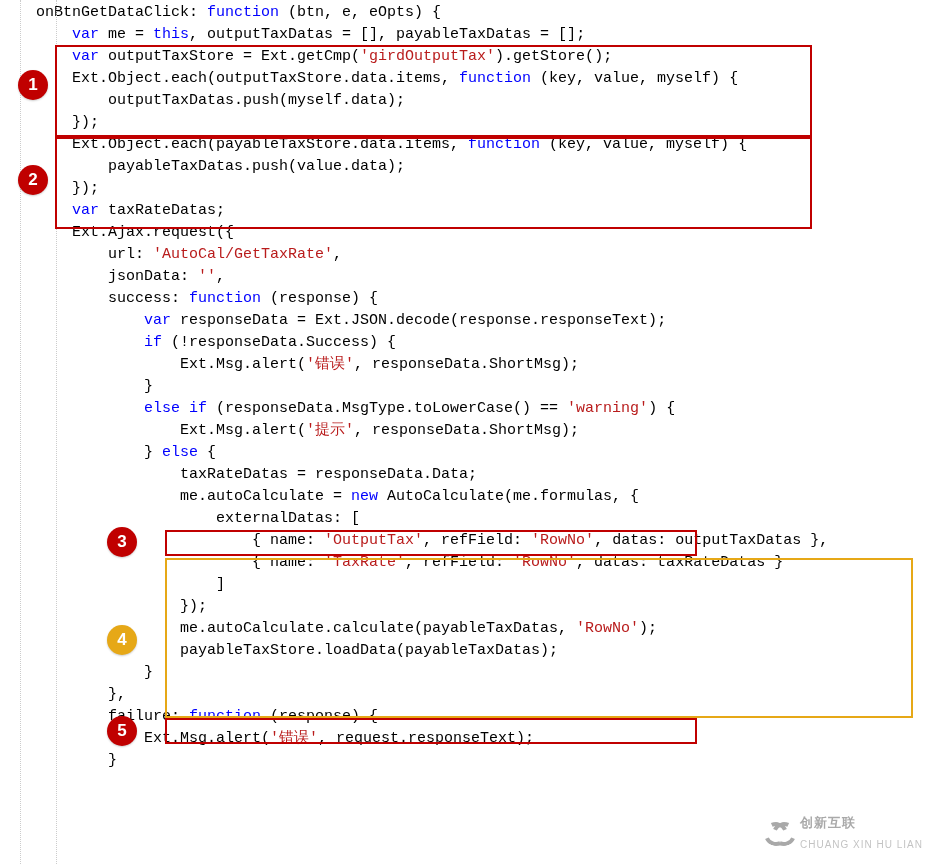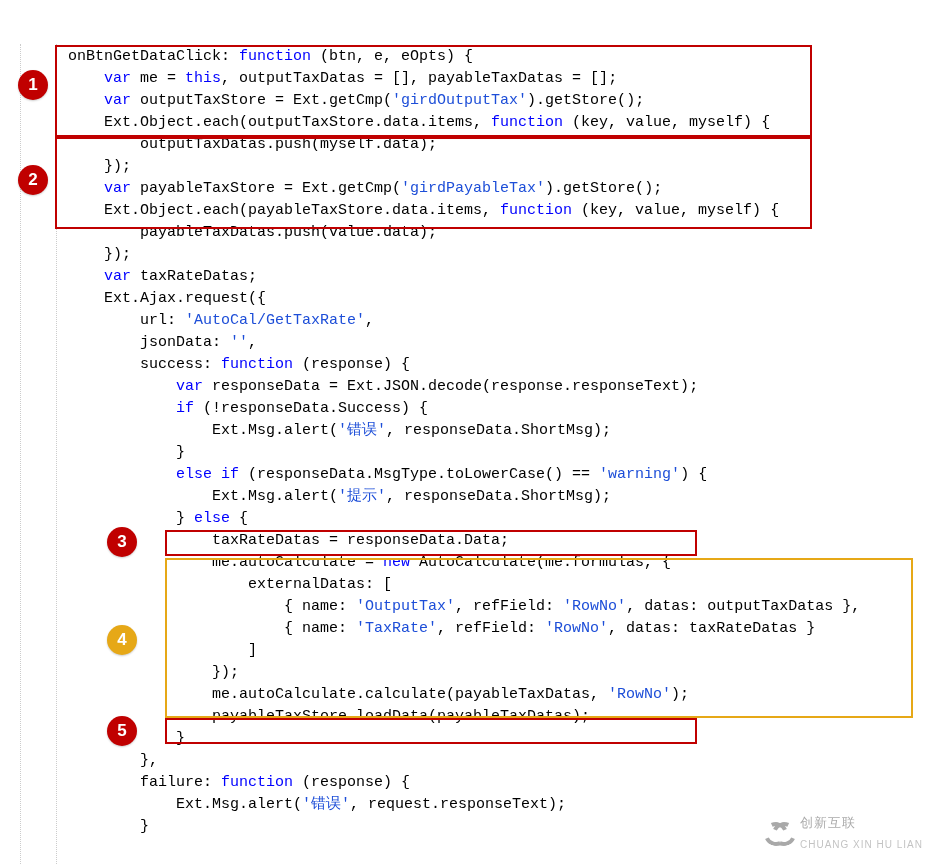--- a/index.html
+++ b/index.html
@@ -9,39 +9,38 @@
     font-family: Consolas, 'Courier New', monospace;
     font-size: 15px;
     line-height: 22px;
     width: 931px;
     height: 864px;
     overflow: hidden;
     position: relative;
   }
   .editor {
     position: relative;
-    padding-left: 68px;
+    padding-left: 36px;
     padding-top: 2px;
-    margin-top: 44px;
   }
   .guides {
     position: absolute;
     left: 0; top: 0;
     width: 55px;
     height: 864px;
   }
   .guide {
     position: absolute;
     top: 0;
     height: 864px;
     border-left: 1px dotted #cccccc;
   }
   .line { white-space: pre; }
   .kw   { color: #0000ff; }
-  .str  { color: #1d4ed8; }
+  .str  { color: #b91c1c; }
   .plain{ color: #000000; }
 
   .box {
     position: absolute;
     border: 2px solid;
     box-sizing: border-box;
     pointer-events: none;
   }
   .box-red { border-color: #c00000; }
   .box-yellow { border-color: #e6a817; }
@@ -80,39 +79,38 @@
   .wm-logo::before, .wm-logo::after {
     content: '';
     position: absolute;
     border: 4px solid #555;
     border-left-color: transparent;
     border-right-color: transparent;
     border-radius: 50%;
   }
   .wm-logo::before { width: 16px; height: 16px; left: -2px; top: 2px; transform: rotate(20deg); }
   .wm-logo::after  { width: 16px; height: 16px; right: -2px; top: 2px; transform: rotate(-20deg); }
-  .wm-text { font-size: 13px; color: #555; font-weight: normal; letter-spacing: 1px; }
+  .wm-text { font-size: 13px; color: #555; font-weight: bold; letter-spacing: 1px; }
   .wm-sub { font-size: 10px; color: #888; letter-spacing: 1px; }
 </style>
 </head>
 <body>
 
 <div class="editor">
   <div class="guides">
     <div class="guide" style="left:20px"></div>
     <div class="guide" style="left:56px"></div>
   </div>
 
   <div class="line"><span class="plain">onBtnGetDataClick: </span><span class="kw">function</span><span class="plain"> (btn, e, eOpts) {</span></div>
   <div class="line"><span class="plain">    </span><span class="kw">var</span><span class="plain"> me = </span><span class="kw">this</span><span class="plain">, outputTaxDatas = [], payableTaxDatas = [];</span></div>
   <div class="line"><span class="plain">    </span><span class="kw">var</span><span class="plain"> outputTaxStore = Ext.getCmp(</span><span class="str">'girdOutputTax'</span><span class="plain">).getStore();</span></div>
   <div class="line"><span class="plain">    Ext.Object.each(outputTaxStore.data.items, </span><span class="kw">function</span><span class="plain"> (key, value, myself) {</span></div>
   <div class="line"><span class="plain">        outputTaxDatas.push(myself.data);</span></div>
   <div class="line"><span class="plain">    });</span></div>
-  <div class="line"><span class="plain">    </span><span class="kw">var</span><span class="plain"> payableTaxStore = Ext.getCmp(</span><span class="str">'girdPayableTax'</span><span class="plain">).getStore();</span></div>
   <div class="line"><span class="plain">    Ext.Object.each(payableTaxStore.data.items, </span><span class="kw">function</span><span class="plain"> (key, value, myself) {</span></div>
   <div class="line"><span class="plain">        payableTaxDatas.push(value.data);</span></div>
   <div class="line"><span class="plain">    });</span></div>
   <div class="line"><span class="plain">    </span><span class="kw">var</span><span class="plain"> taxRateDatas;</span></div>
   <div class="line"><span class="plain">    Ext.Ajax.request({</span></div>
   <div class="line"><span class="plain">        url: </span><span class="str">'AutoCal/GetTaxRate'</span><span class="plain">,</span></div>
   <div class="line"><span class="plain">        jsonData: </span><span class="str">''</span><span class="plain">,</span></div>
   <div class="line"><span class="plain">        success: </span><span class="kw">function</span><span class="plain"> (response) {</span></div>
   <div class="line"><span class="plain">            </span><span class="kw">var</span><span class="plain"> responseData = Ext.JSON.decode(response.responseText);</span></div>
   <div class="line"><span class="plain">            </span><span class="kw">if</span><span class="plain"> (!responseData.Success) {</span></div>

